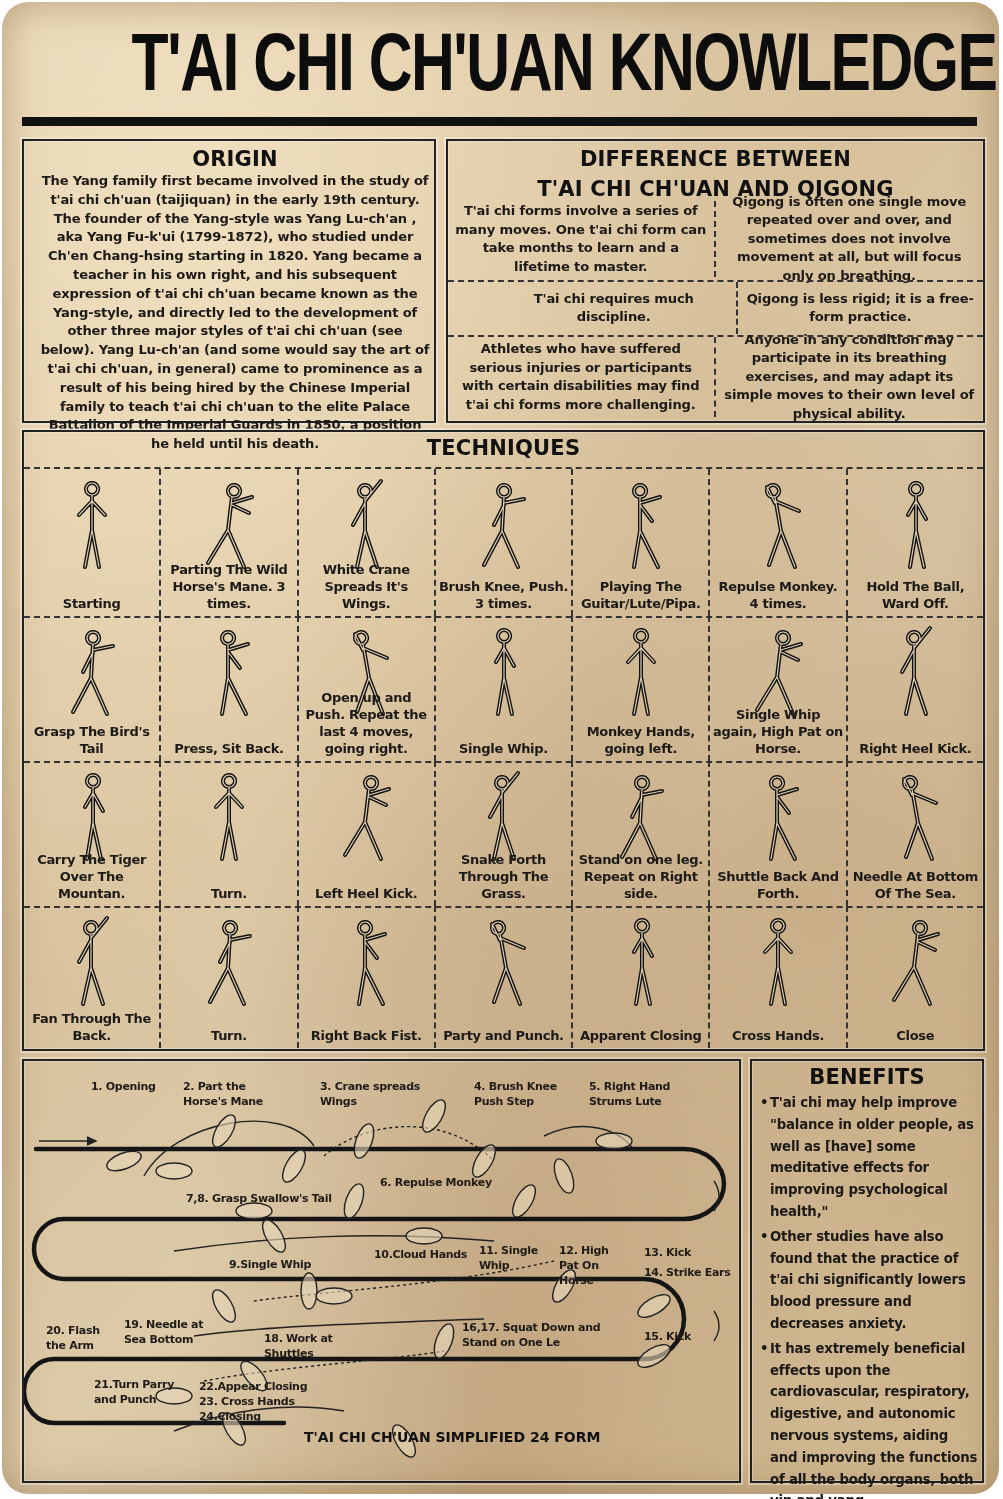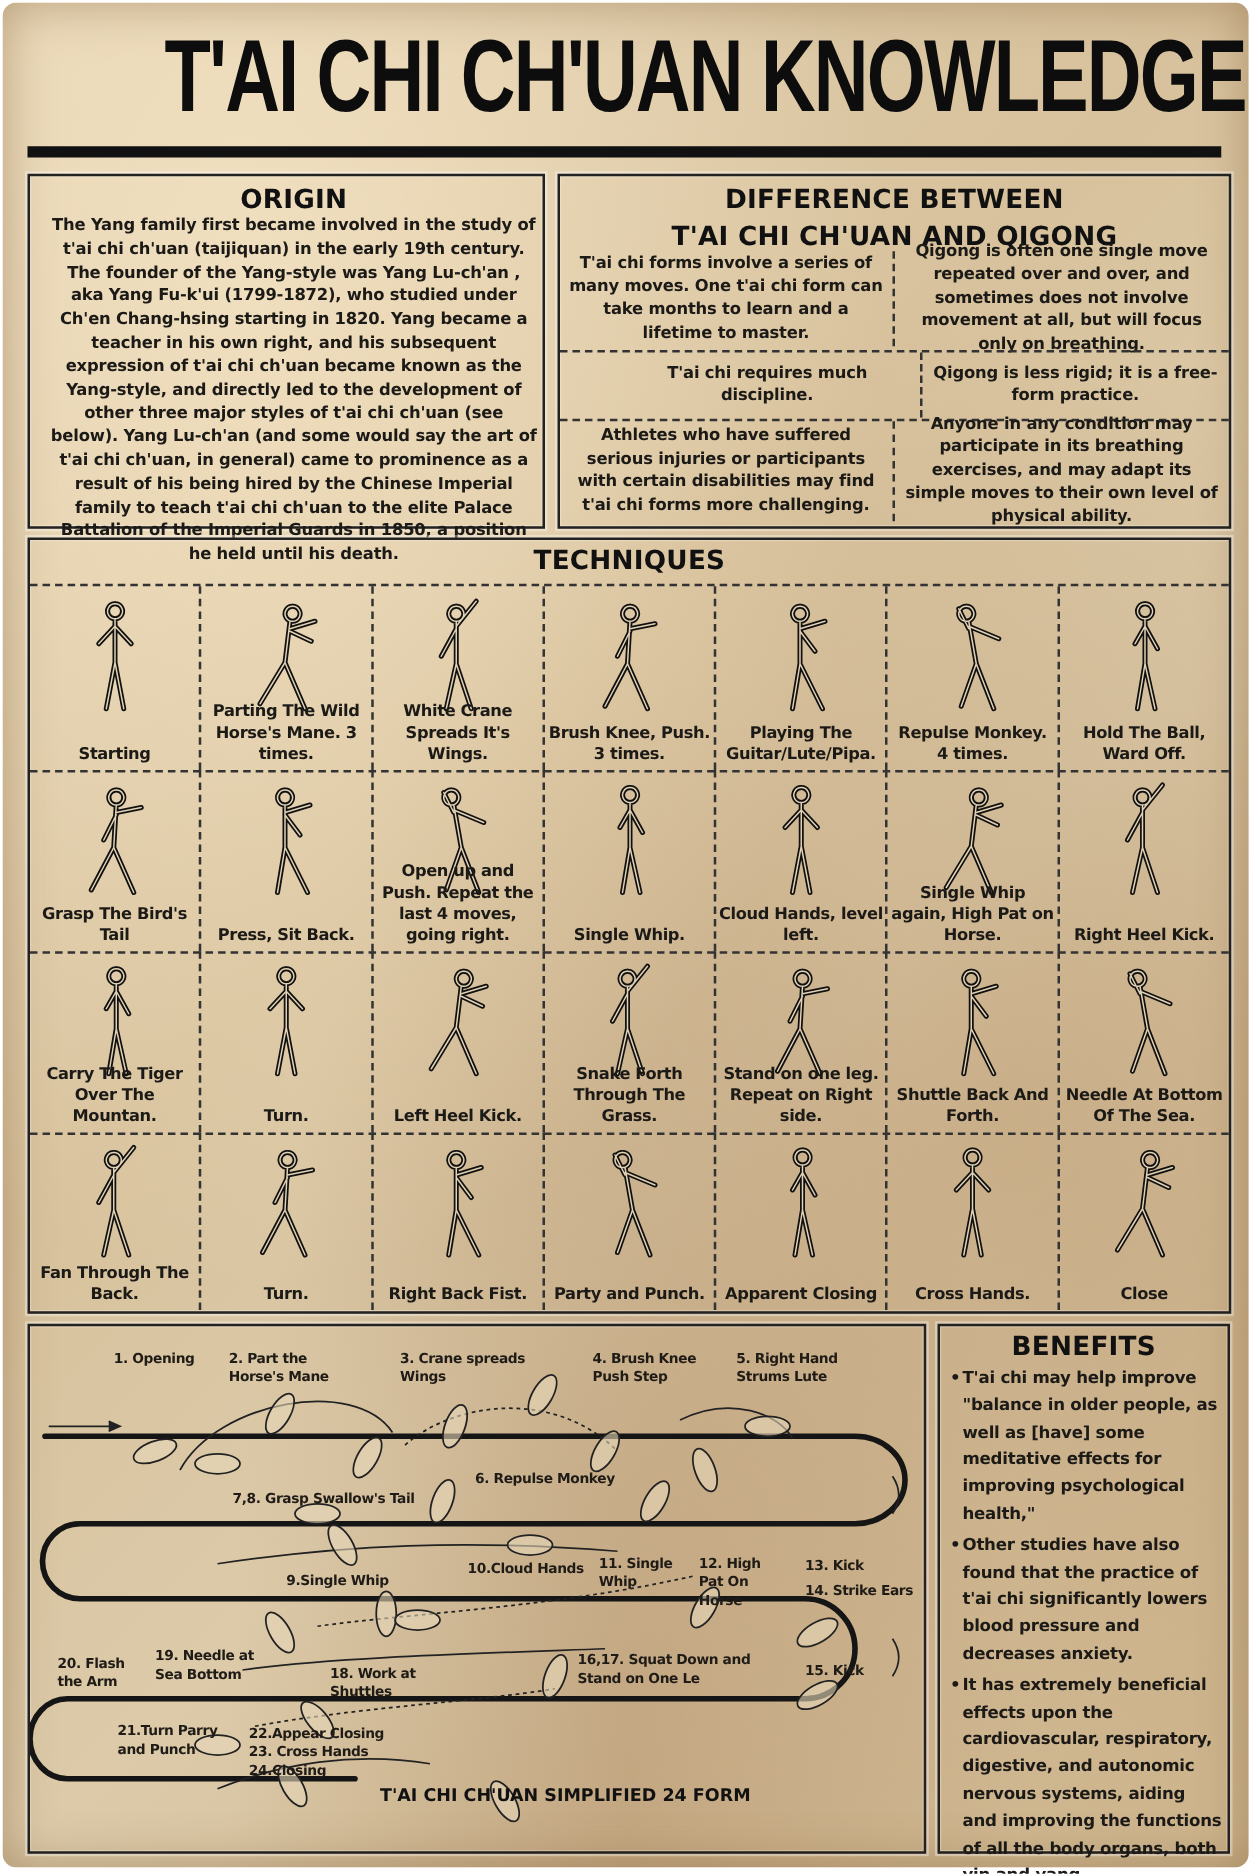--- a/index.html
+++ b/index.html
@@ -1,19 +1,19 @@
 <!DOCTYPE html>
 <html><head>
 <meta charset="utf-8">
 <style>
   html, body { margin:0; padding:0; background:#ffffff; }
   body { width:1003px; height:1499px; position:relative; overflow:hidden; font-family:"DejaVu Sans", sans-serif; color:#111; }
   .poster {
     position:absolute; left:2px; top:2px; width:997px; height:1492px;
-    border-radius:11px;
+    border-radius:26px;
     background:
       radial-gradient(ellipse at 20% 15%, rgba(255,240,210,0.55), rgba(0,0,0,0) 45%),
       radial-gradient(ellipse at 80% 60%, rgba(170,130,85,0.35), rgba(0,0,0,0) 50%),
       radial-gradient(ellipse at 50% 95%, rgba(160,120,80,0.35), rgba(0,0,0,0) 45%),
       linear-gradient(135deg, #e3d1b1 0%, #d8c29d 40%, #dccaa9 60%, #cdb48c 100%);
     box-shadow: inset 0 0 40px rgba(120,85,45,0.45);
   }
   .title {
     position:absolute; left:0; right:0; top:14px; text-align:center;
     font-family:"Liberation Sans", sans-serif; font-weight:bold;
@@ -168,21 +168,21 @@
               <path d="M36 8 a6 6 0 1 0 0.1 0 M36 20 L36 56 M36 26 L28 40 M36 26 L46 44 M36 56 L30 92 M36 56 L44 92" fill="none" stroke="#111" stroke-width="4" stroke-linecap="round" stroke-linejoin="round"></path>
               <path d="M36 8 a6 6 0 1 0 0.1 0 M36 20 L36 56 M36 26 L28 40 M36 26 L46 44 M36 56 L30 92 M36 56 L44 92" fill="none" stroke="#e2d2b3" stroke-width="1.2" stroke-linecap="round"></path>
             </svg>
             <div class="tech-label">Single Whip.</div>
           </div>
           <div class="tech-cell">
             <svg class="fig" viewBox="0 0 70 100">
               <path d="M35 8 a6 6 0 1 0 0.1 0 M35 20 L35 55 M35 26 L22 40 M35 26 L48 40 M35 55 L28 92 M35 55 L42 92" fill="none" stroke="#111" stroke-width="4" stroke-linecap="round" stroke-linejoin="round"></path>
               <path d="M35 8 a6 6 0 1 0 0.1 0 M35 20 L35 55 M35 26 L22 40 M35 26 L48 40 M35 55 L28 92 M35 55 L42 92" fill="none" stroke="#e2d2b3" stroke-width="1.2" stroke-linecap="round"></path>
             </svg>
-            <div class="tech-label">Cloud Hands, level left.</div>
+            <div class="tech-label">Monkey Hands, going left.</div>
           </div>
           <div class="tech-cell">
             <svg class="fig" viewBox="0 0 70 100">
               <path d="M40 10 a6 6 0 1 0 0.1 0 M38 22 L34 55 M38 28 L58 22 M38 30 L55 38 M34 55 L14 88 M34 55 L50 92" fill="none" stroke="#111" stroke-width="4" stroke-linecap="round" stroke-linejoin="round"></path>
               <path d="M40 10 a6 6 0 1 0 0.1 0 M38 22 L34 55 M38 28 L58 22 M38 30 L55 38 M34 55 L14 88 M34 55 L50 92" fill="none" stroke="#e2d2b3" stroke-width="1.2" stroke-linecap="round"></path>
             </svg>
             <div class="tech-label">Single Whip again, High Pat on Horse.</div>
           </div>
           <div class="tech-cell">
             <svg class="fig" viewBox="0 0 70 100">

